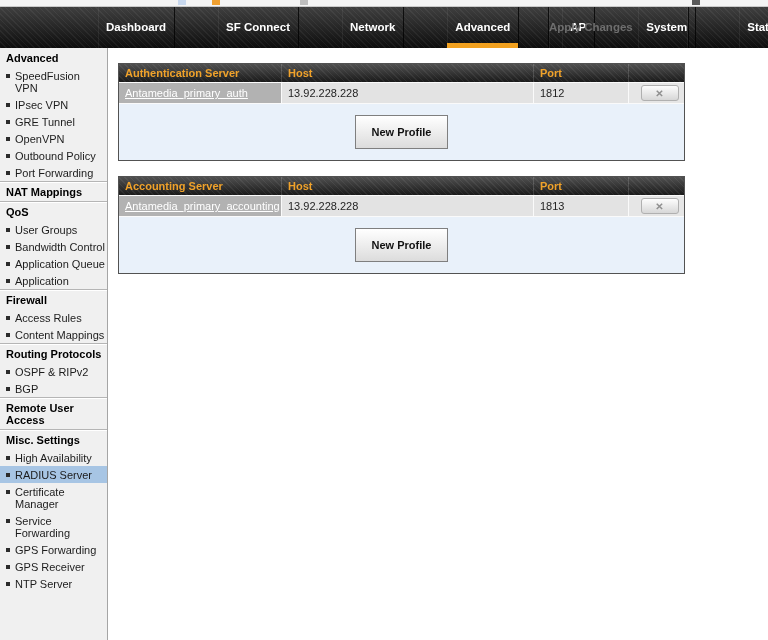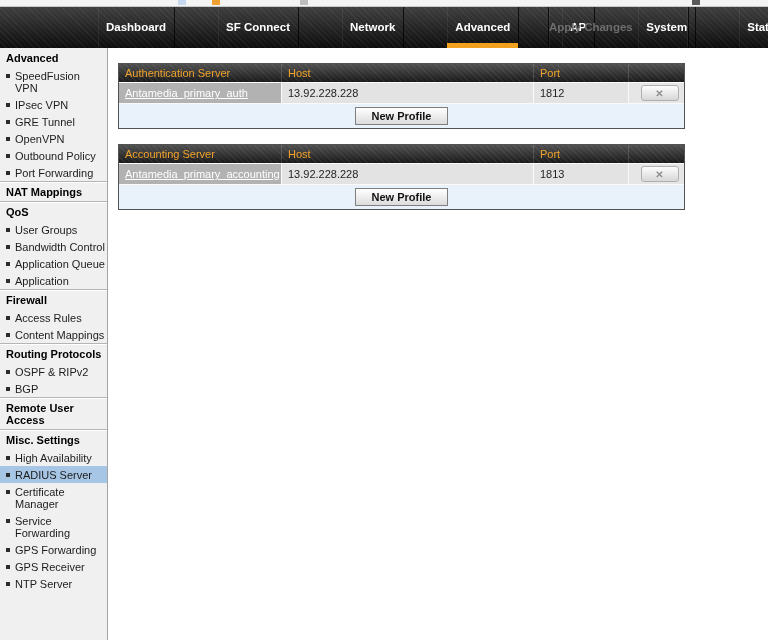--- a/index.html
+++ b/index.html
@@ -99,21 +99,21 @@
   }
   .c-name { width: 163px; }
   .c-host { width: 252px; }
   .c-port { width: 95px; }
   .c-act  { width: 55px; }
   table.srv th {
     height: 18px;
     background-image:
       repeating-linear-gradient(45deg, rgba(255,255,255,0.06) 0 1px, transparent 1px 4px),
       linear-gradient(#505050, #1a1a1a);
-    color: #f0a22a; font-weight: normal; font-size: 11px;
+    color: #f0a22a; font-weight: bold; font-size: 11px;
     text-align: left; padding: 0 0 0 6px;
     border-right: 1px solid rgba(255,255,255,0.14);
     margin-top: 45px;
   }
   table.srv th:last-child { border-right: none; }
   table.srv td {
     height: 21px;
     border-right: 1px solid #fafafa;
     border-top: 1px solid #fafafa;
     padding: 0 0 0 6px;
@@ -133,21 +133,21 @@
     cursor: pointer; padding: 0;
   }
   tr.ft td {
     background: #e9f1fa; text-align: center; height: 20px; padding: 0;
   }
   .newp {
     background: linear-gradient(#ffffff, #dcdcdc);
     border: 1px solid #7f7f7f;
     font-weight: bold; font-size: 11px; color: #111111;
     font-family: "Liberation Sans", sans-serif;
-    padding: 2px 16px; margin: 3px 0;
+    padding: 10px 16px; margin: 11px 0;
     cursor: pointer;
   }
 </style>
 </head>
 <body>
 
 <div class="browser-edge">
   <div class="frag" style="left:178px;background:#c8d8ee;"></div>
   <div class="frag" style="left:212px;background:#f0a030;"></div>
   <div class="frag" style="left:300px;background:#bdbdbd;"></div>

